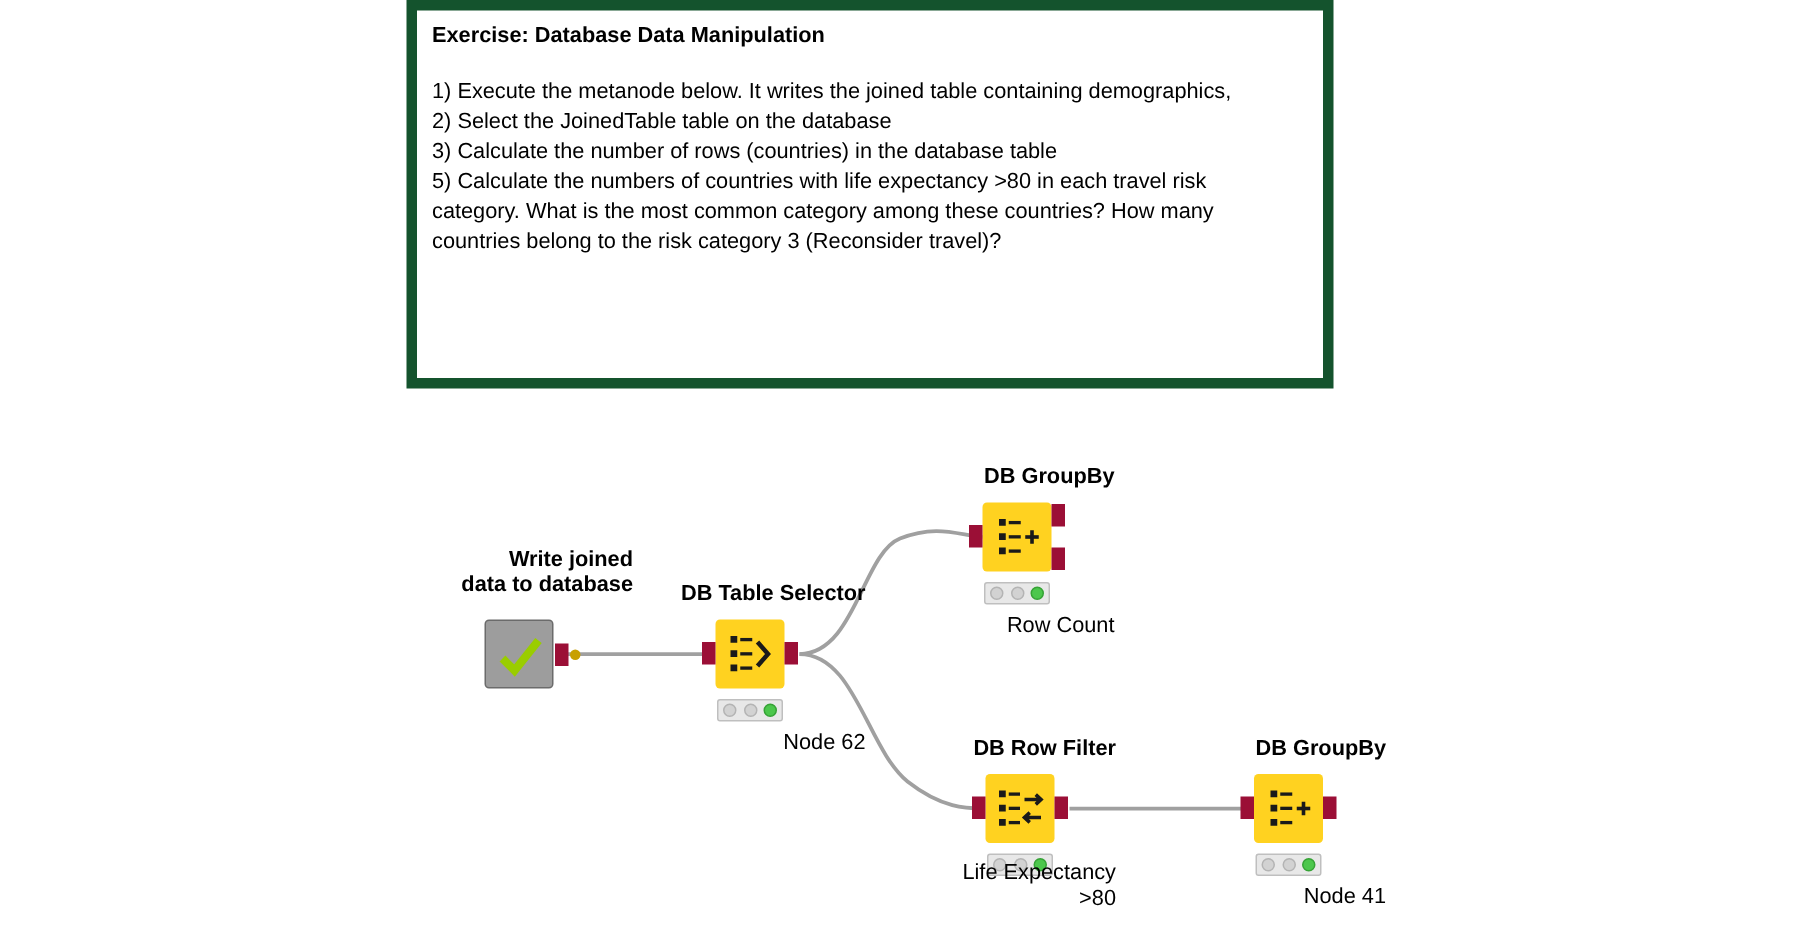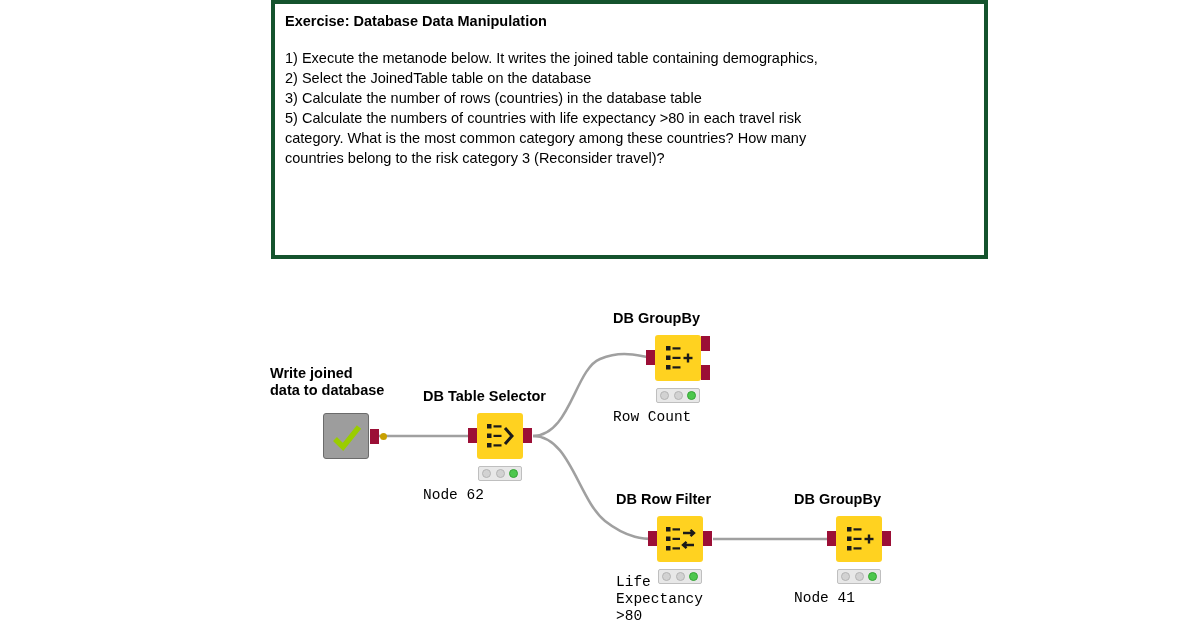--- a/index.html
+++ b/index.html
@@ -12,22 +12,22 @@
   #canvas {
     position: relative;
     width: 1200px; height: 630px;
     overflow: hidden;
   }
 
   
   #annotation {
     position: absolute;
     left: 271px; top: 0px;
-    width: 717px; height: 259px;
-    border: 4px solid #14532d;
+    width: 618px; height: 259px;
+    border: 7px solid #14532d;
     background: #ffffff;
     padding: 8px 10px 0 10px;
   }
   #annotation .ann-title {
     font-size: 14.5px;
     font-weight: bold;
     color: #000;
     margin: 0 0 2px 0;
     line-height: 1.35;
   }
@@ -52,32 +52,31 @@
   }
 
   .node {
     position: absolute;
   }
   .node-label-top {
     position: absolute;
     font-size: 14.5px;
     font-weight: bold;
     color: #000;
-    text-align: left;
+    text-align: right;
     line-height: 1.18;
     white-space: pre-line;
   }
   .node-label-bottom {
     position: absolute;
     font-size: 14.5px;
     color: #000;
-    text-align: left;
+    text-align: right;
     line-height: 1.18;
     white-space: pre-line;
-    font-family: Liberation Mono, monospace;
   }
   .node-body {
     position: absolute;
     width: 46px; height: 46px;
     border-radius: 3px;
   }
   .node-body.yellow {
     background: #FFD220;
   }
   .node-body.grey {

